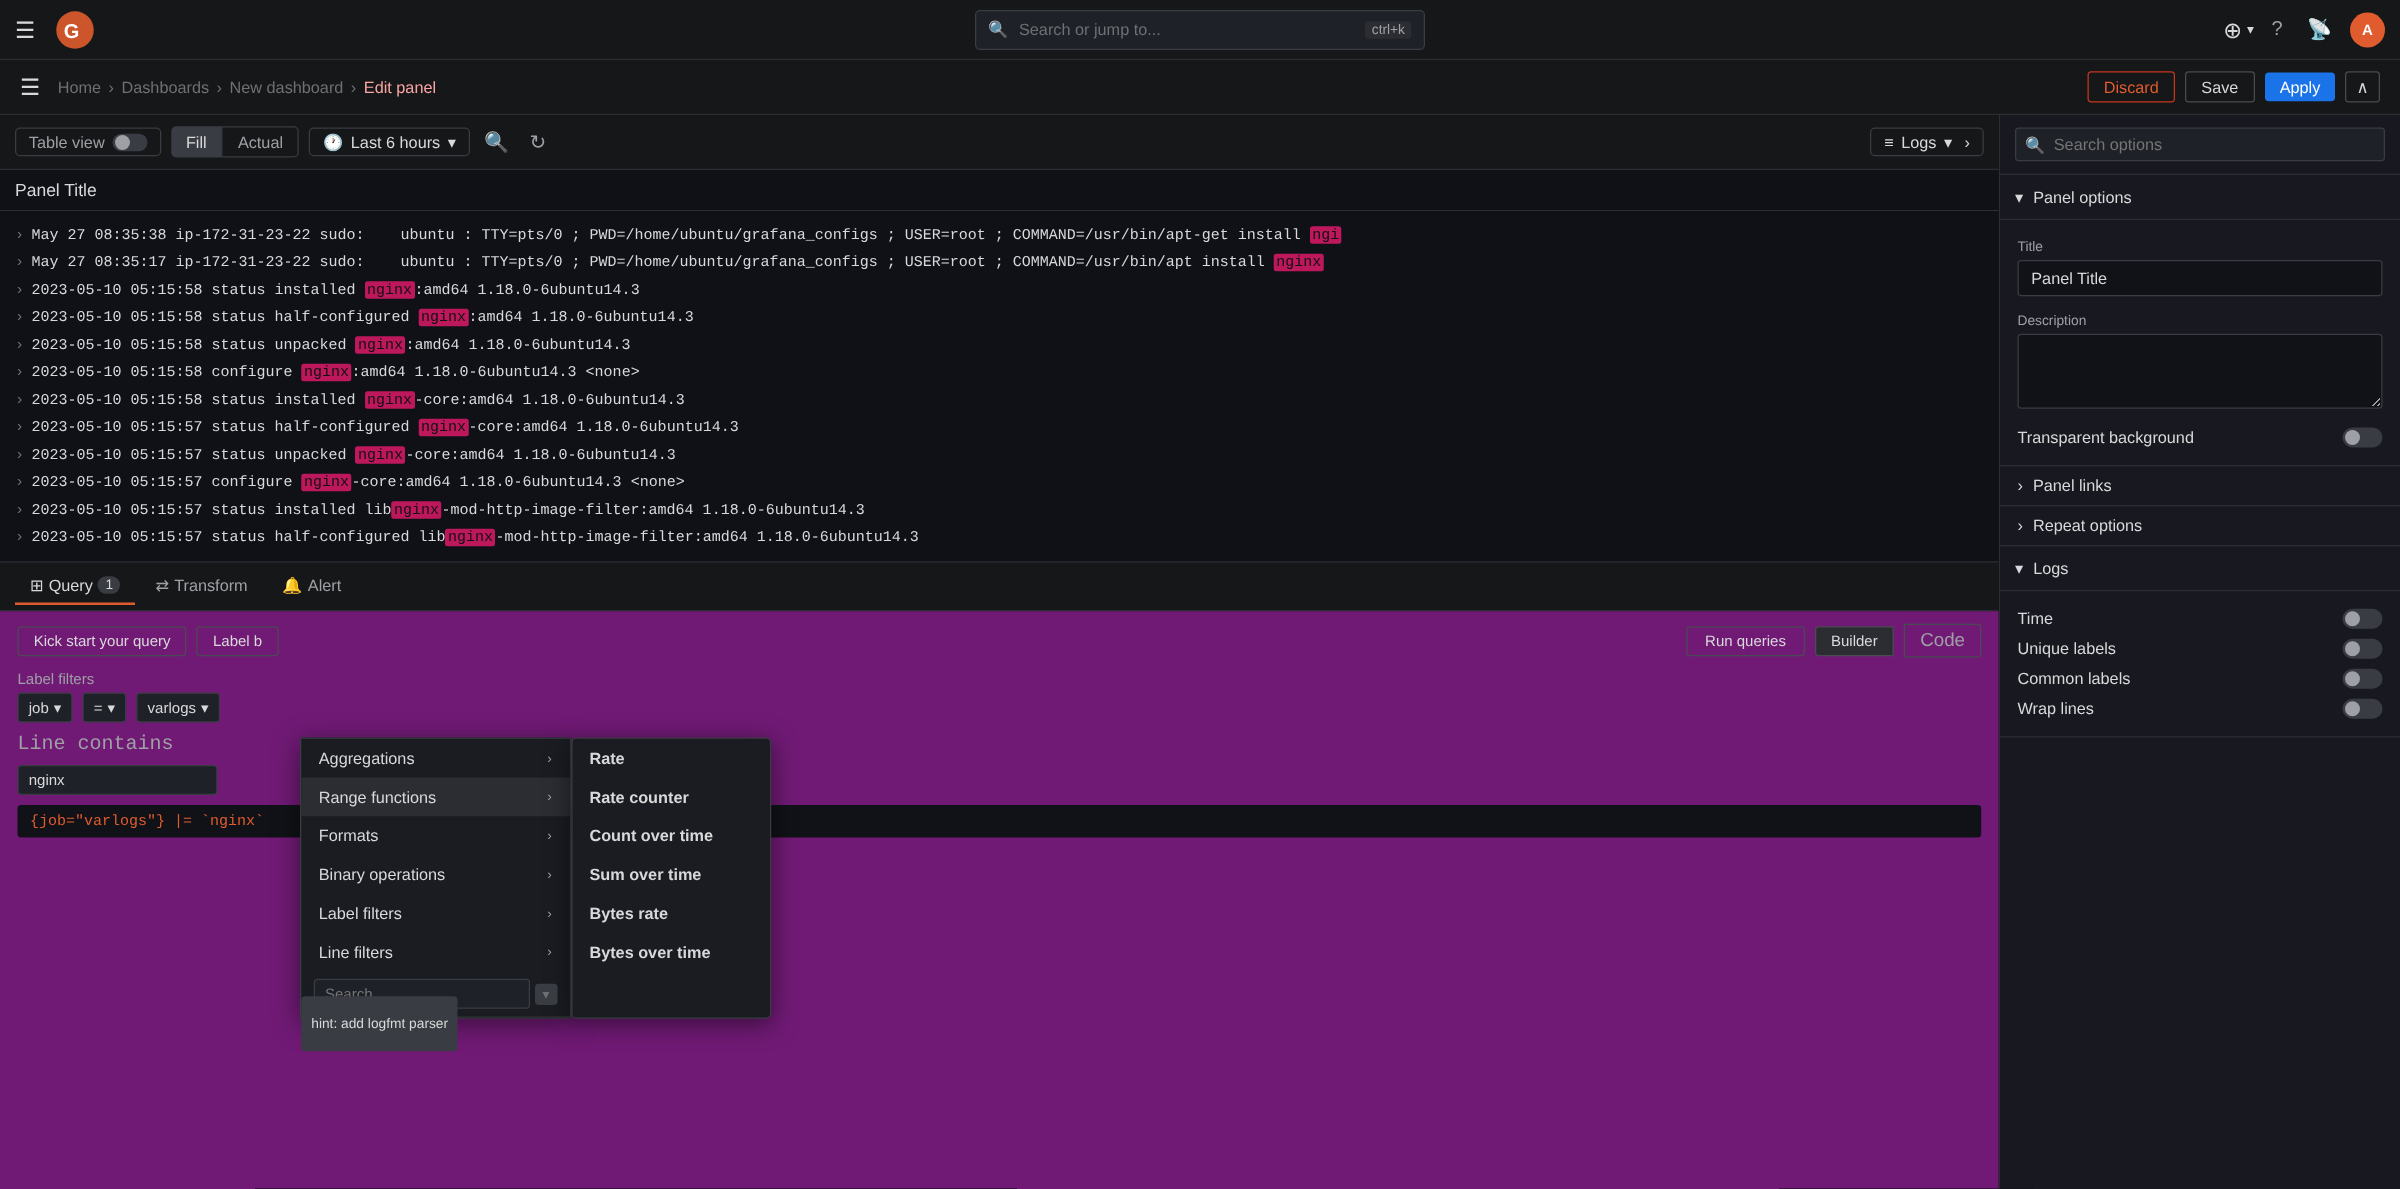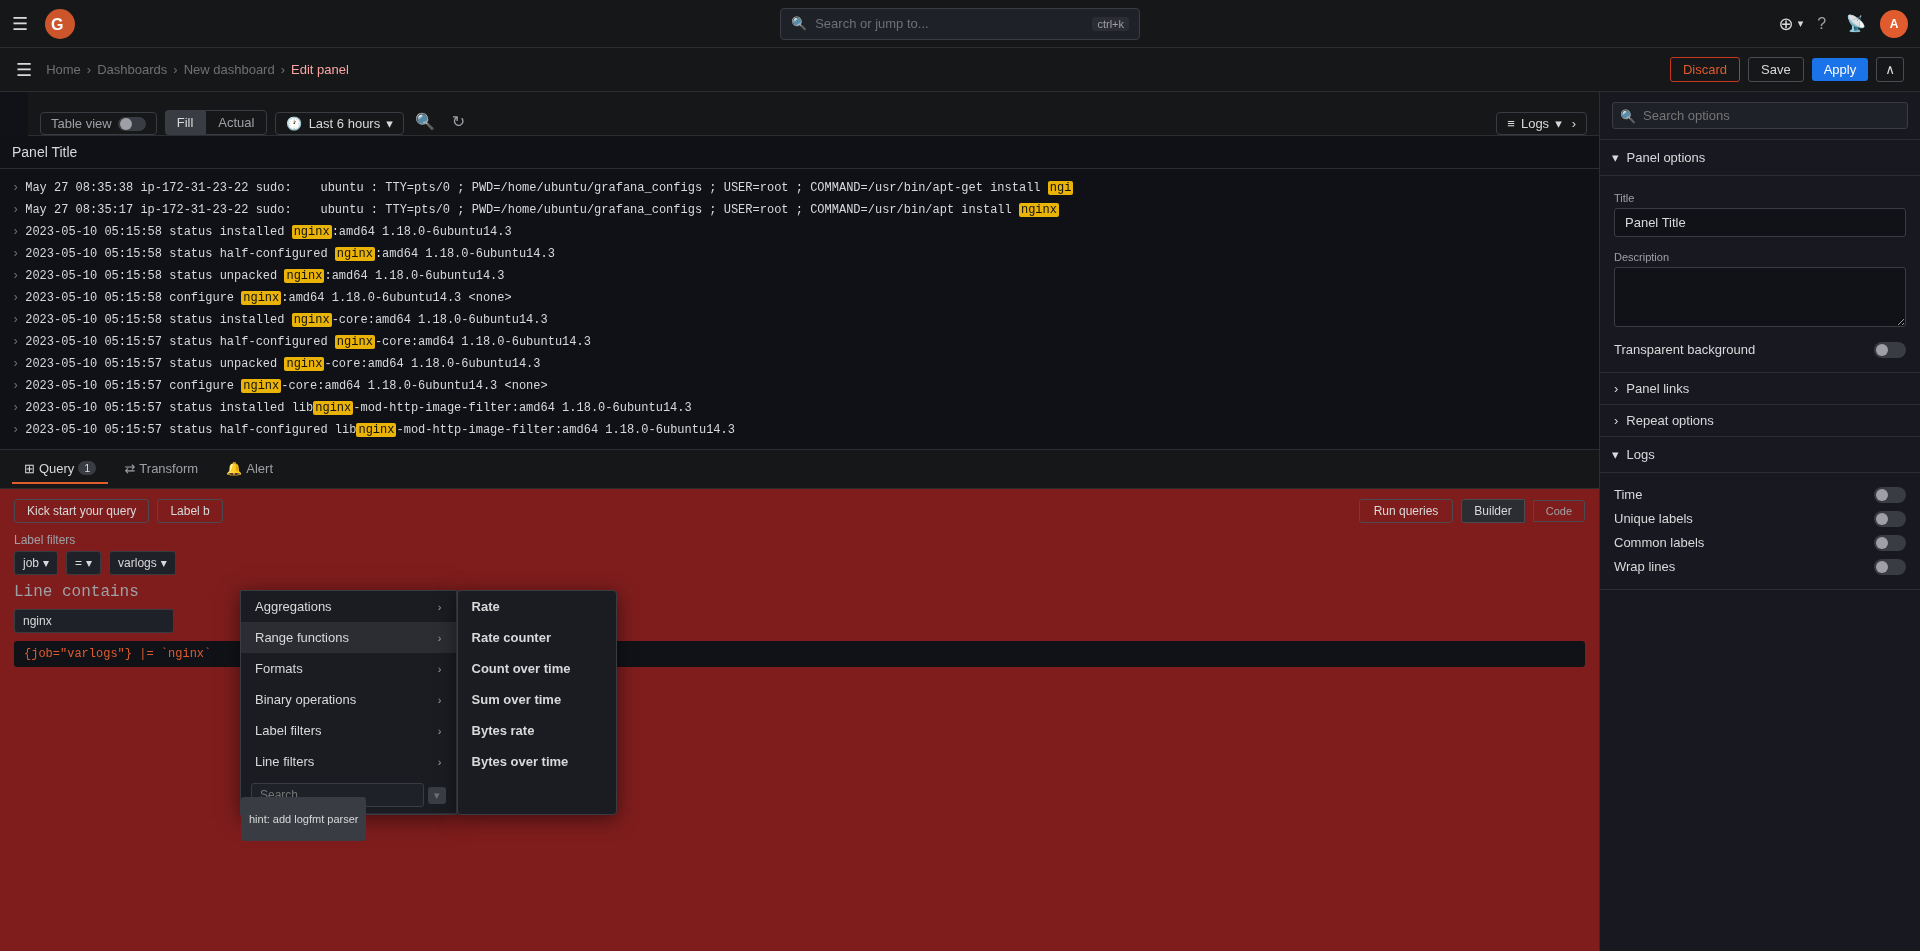--- a/index.html
+++ b/index.html
@@ -168,25 +168,24 @@
       flex-direction: column;
       overflow: hidden;
       border-right: 1px solid #2c2d32;
     }
 
     
     .panel-toolbar {
       background: #161719;
       height: 44px;
       display: flex;
-      align-items: flex-end;
+      align-items: center;
       padding: 0 12px;
       gap: 8px;
       border-bottom: 1px solid #2c2d32;
-      margin-left: 28px;
     }
     .view-toggle {
       display: flex;
       align-items: center;
       gap: 6px;
       color: #9fa0a5;
       font-size: 13px;
       border: 1px solid #3a3c43;
       border-radius: 4px;
       padding: 3px 10px;
@@ -279,21 +278,21 @@
       margin-right: 6px;
       cursor: pointer;
       user-select: none;
     }
     .log-text {
       flex: 1;
       white-space: pre-wrap;
       word-break: break-all;
     }
     .log-highlight {
-      background: #eab308;
+      background: #be185d;
       color: #111;
       border-radius: 2px;
       padding: 0 2px;
     }
 
     
     .query-tabs {
       background: #161719;
       height: 40px;
       display: flex;
@@ -320,21 +319,21 @@
     .q-badge {
       background: #3a3c43;
       color: #d8d9da;
       border-radius: 10px;
       padding: 1px 6px;
       font-size: 11px;
     }
 
     
     .query-controls {
-      background: #7f1d1d;
+      background: #701a75;
       padding: 10px 14px;
       flex: 1;
       overflow-y: auto;
     }
     .query-actions {
       display: flex;
       align-items: center;
       gap: 8px;
       margin-bottom: 10px;
     }
@@ -366,21 +365,21 @@
       cursor: pointer;
       font-size: 12px;
     }
     .code-btn {
       background: transparent;
       border: 1px solid #4a4b52;
       color: #9fa0a5;
       padding: 4px 12px;
       border-radius: 0 3px 3px 0;
       cursor: pointer;
-      font-size: 11px;
+      font-size: 15px;
     }
     .filter-row {
       display: flex;
       align-items: flex-end;
       gap: 8px;
       margin-bottom: 8px;
     }
     .filter-label {
       color: #9fa0a5;
       font-size: 12px;

